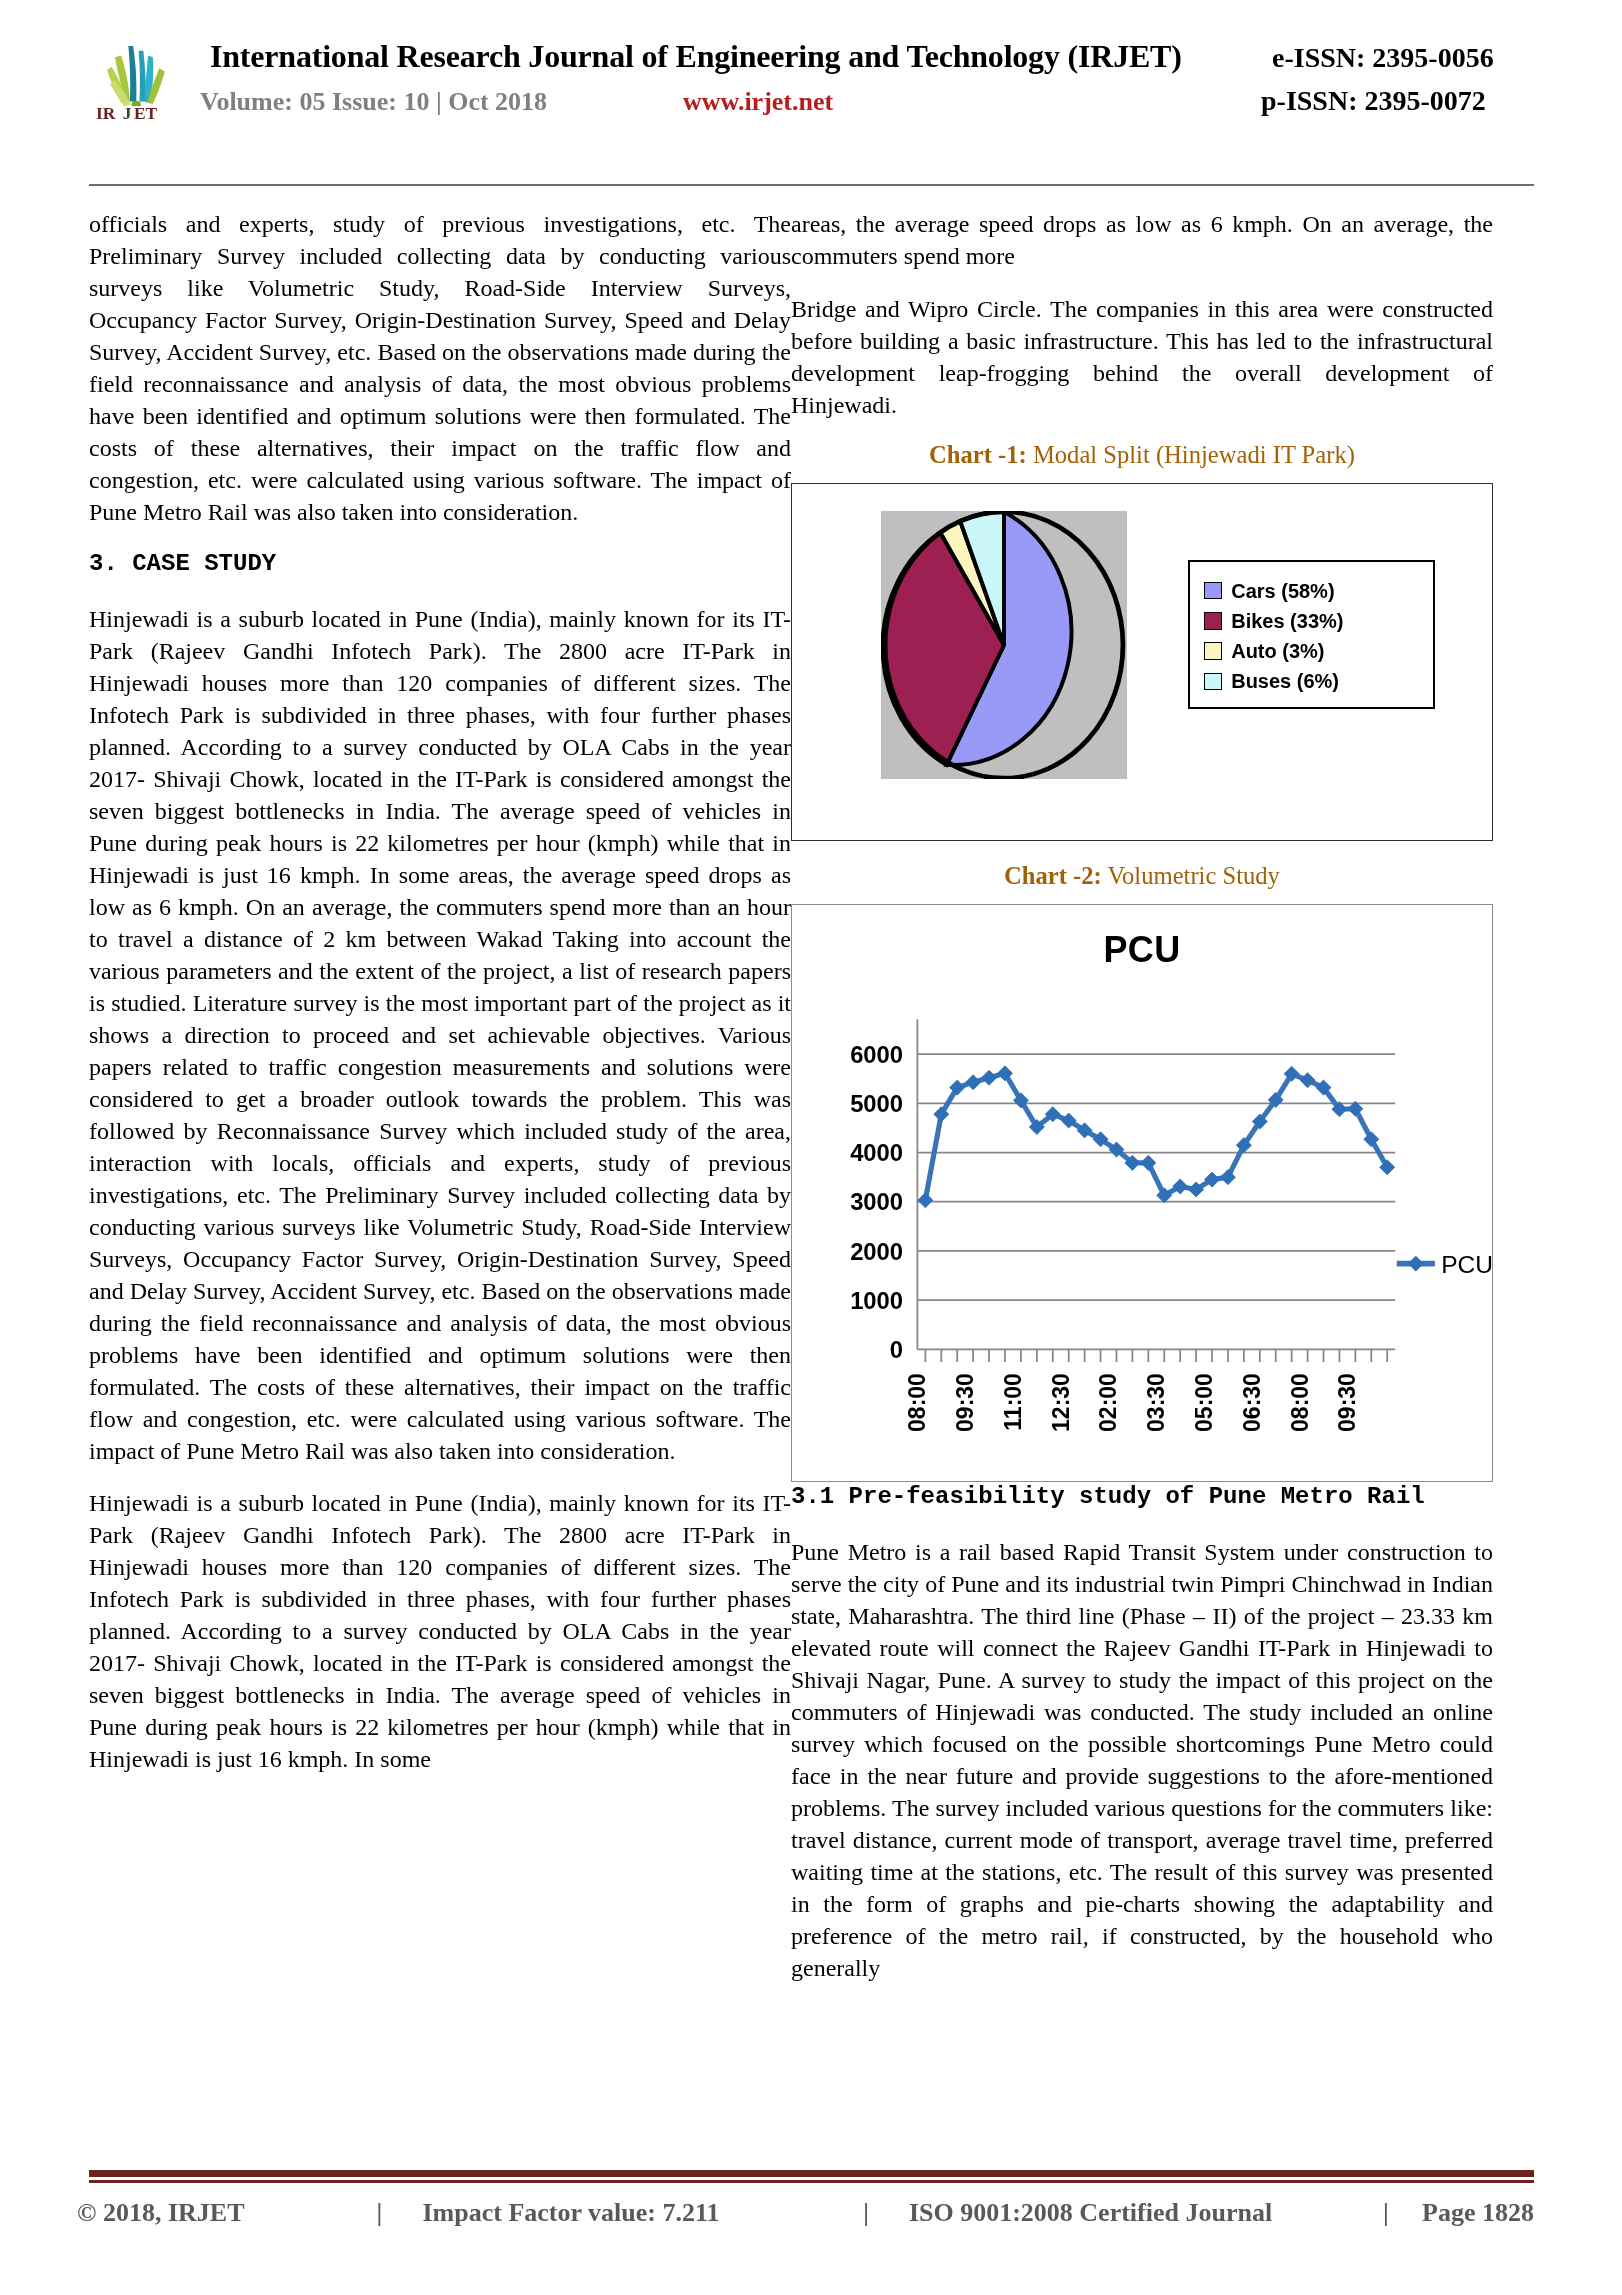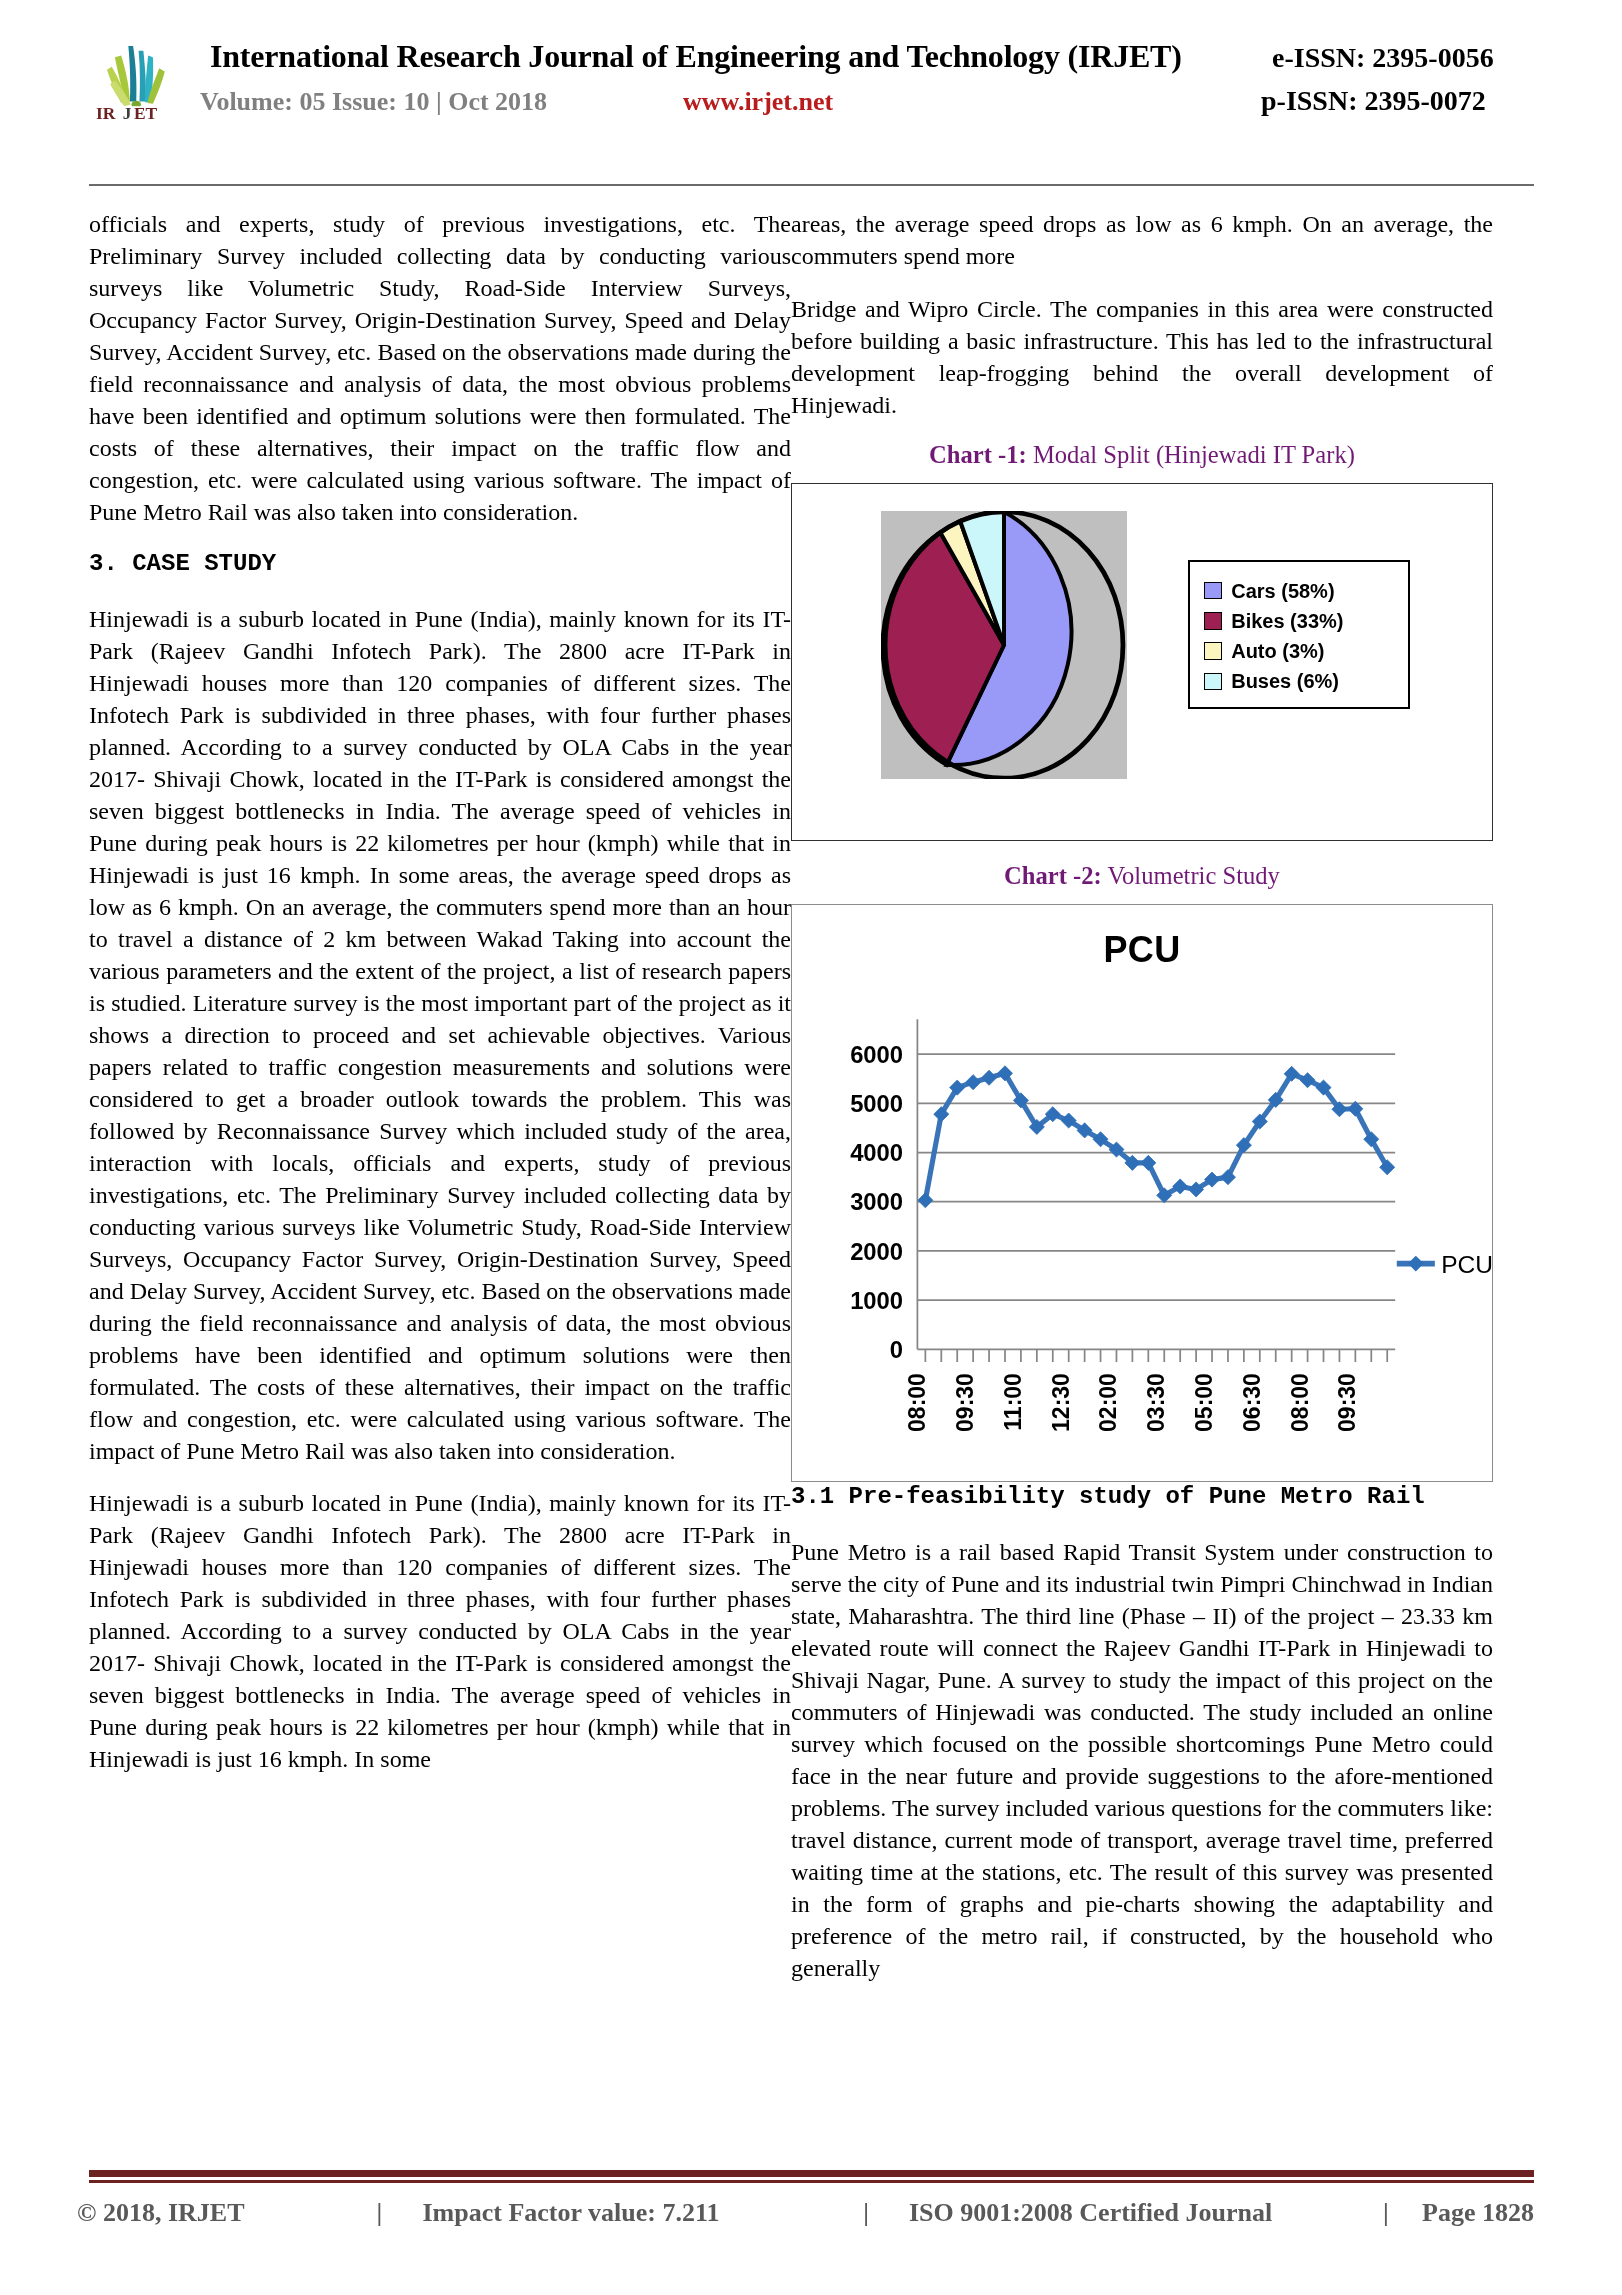--- a/index.html
+++ b/index.html
@@ -119,21 +119,21 @@
     color: #000;
   }
   h3.heading.first { margin-top: 17.4px; }
 
   
   .chart-caption {
     text-align: center;
     font-family: "Liberation Serif", serif;
     font-size: 24.6px;
     margin: 20.6px 0 14.3px 0;
-    color: #701a75;
+    color: #a16207;
   }
   .chart-caption b { font-weight: bold; }
 
   
   .pie-frame {
     border: 1.6px solid #2f2f2f;
     background: #ffffff;
     height: 358px;
     position: relative;
     box-sizing: border-box;
@@ -145,21 +145,21 @@
     width: 246px;
     height: 268px;
     background: #bfbfbf;
     overflow: hidden;
   }
   .pie-plot svg { display: block; }
   .pie-legend {
     position: absolute;
     left: 396px;
     top: 76px;
-    width: 222px;
+    width: 247px;
     border: 2.4px solid #000;
     background: #fff;
     box-sizing: border-box;
     padding: 11px 14.3px 12.7px 14.3px;
   }
   .legend-row {
     display: flex;
     align-items: center;
     margin: 7.1px 0 10.3px 0;
     white-space: nowrap;

